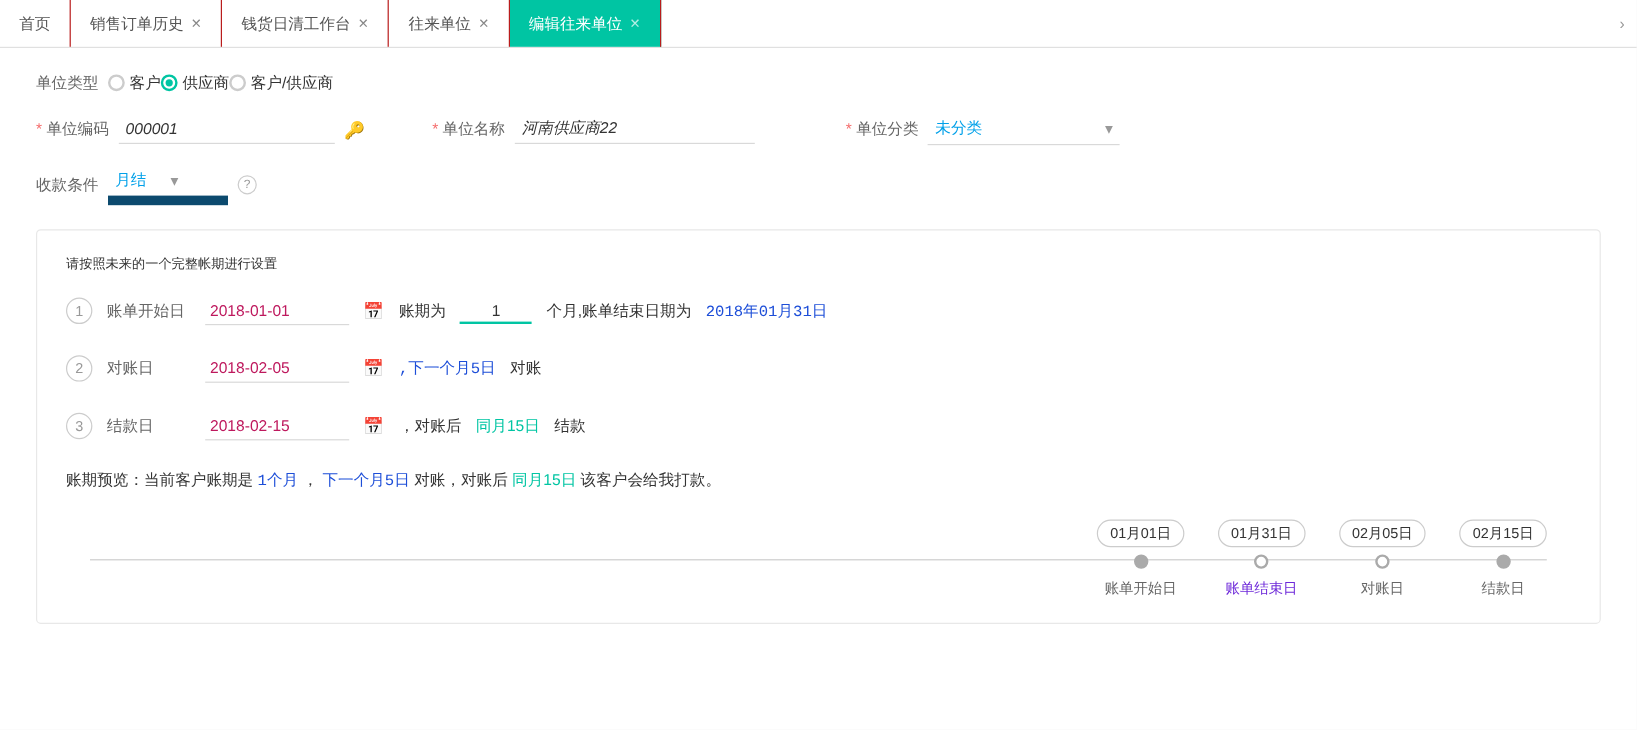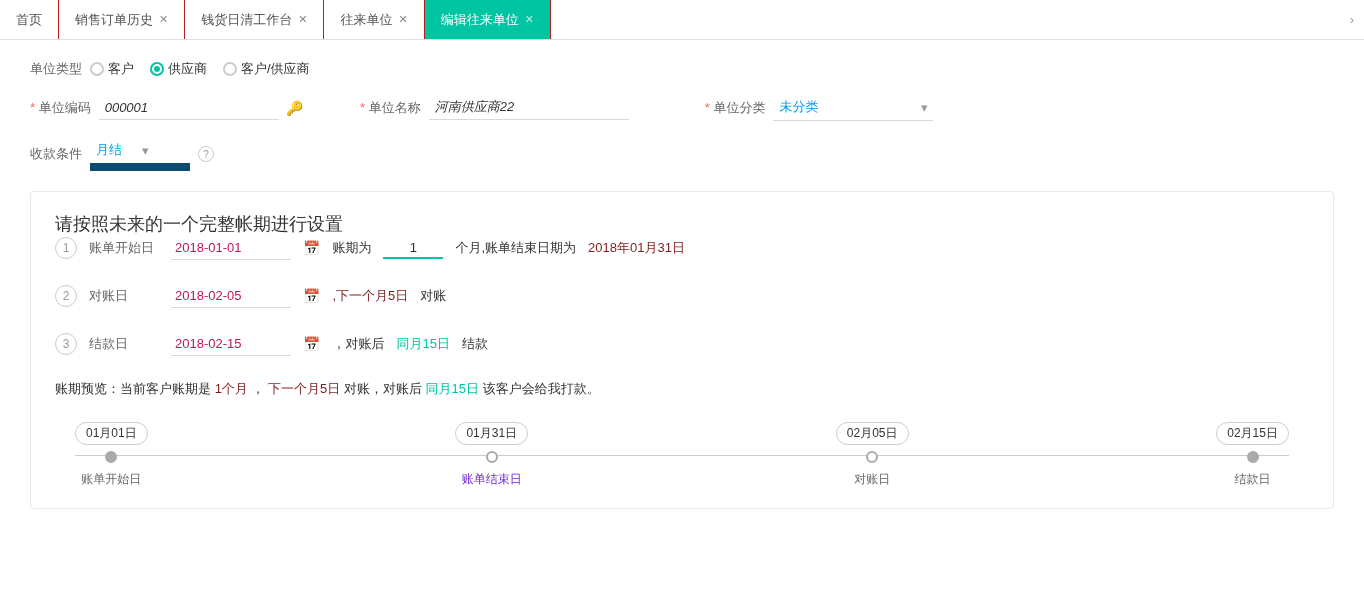--- a/index.html
+++ b/index.html
@@ -62,21 +62,20 @@
       white-space: nowrap;
     }
     .required-label::before {
       content: '* ';
       color: #f56c6c;
     }
 
     
     .radio-group {
       display: flex;
-      gap: 16px;
       align-items: center;
     }
     .radio-item {
       display: flex;
       align-items: center;
       gap: 4px;
       cursor: pointer;
     }
     .radio-circle {
       width: 14px;
@@ -143,22 +142,23 @@
 
     
     .card-panel {
       border: 1px solid #e8e8e8;
       border-radius: 4px;
       padding: 20px 24px;
       background: #fff;
     }
 
     .card-title {
-      font-size: 18px;
+      font-size: 11px;
       color: #333;
+      margin-bottom: 20px;
     }
 
     
     .step-row {
       display: flex;
       align-items: center;
       margin-bottom: 24px;
       gap: 12px;
     }
     .step-num {
@@ -190,21 +190,21 @@
     }
     .cal-icon {
       color: #00a0e9;
       cursor: pointer;
       font-size: 14px;
     }
     .step-desc {
       color: #333;
       font-size: 13px;
     }
-    .highlight-orange { color: #7f1d1d; font-weight: 500; }
+    .highlight-orange { color: #1d4ed8; font-weight: 500; font-family: Liberation Mono, monospace; }
     .highlight-teal { color: #00c5a3; font-weight: 500; }
 
     
     .period-input {
       border: none;
       border-bottom: 2px solid #00c5a3;
       outline: none;
       width: 60px;
       text-align: center;
       font-size: 13px;
@@ -368,21 +368,21 @@
       <span>对账，对账后</span>
       <span class="highlight-teal">同月15日</span>
       <span> 该客户会给我打款。</span>
     </div>
 
     <div class="timeline-section">
       <div style="position:relative; display:flex; align-items:center; width:100%; margin-top:10px;">
 
         <div style="position:absolute; top:50%; left:0; right:0; height:1px; background:#ccc; z-index:0;"></div>
 
-        <div style="display:flex; width:100%; justify-content:space-between; align-items:flex-end; position:relative; z-index:1;">
+        <div style="display:flex; width:100%; justify-content:flex-end; align-items:flex-end; position:relative; z-index:1;gap:28px;">
 
           <div class="timeline-node">
             <div style="border:1px solid #ccc; border-radius:12px; padding:2px 10px; font-size:12px; background:#fff; margin-bottom:6px;">01月01日</div>
             <div style="width:12px;height:12px;border-radius:50%;background:#aaa;border:2px solid #aaa;"></div>
             <div style="font-size:12px; color:#666; margin-top:8px;">账单开始日</div>
           </div>
 
           <div class="timeline-node">
             <div style="border:1px solid #ccc; border-radius:12px; padding:2px 10px; font-size:12px; background:#fff; margin-bottom:6px;">01月31日</div>
             <div style="width:12px;height:12px;border-radius:50%;background:#fff;border:2px solid #aaa;"></div>

